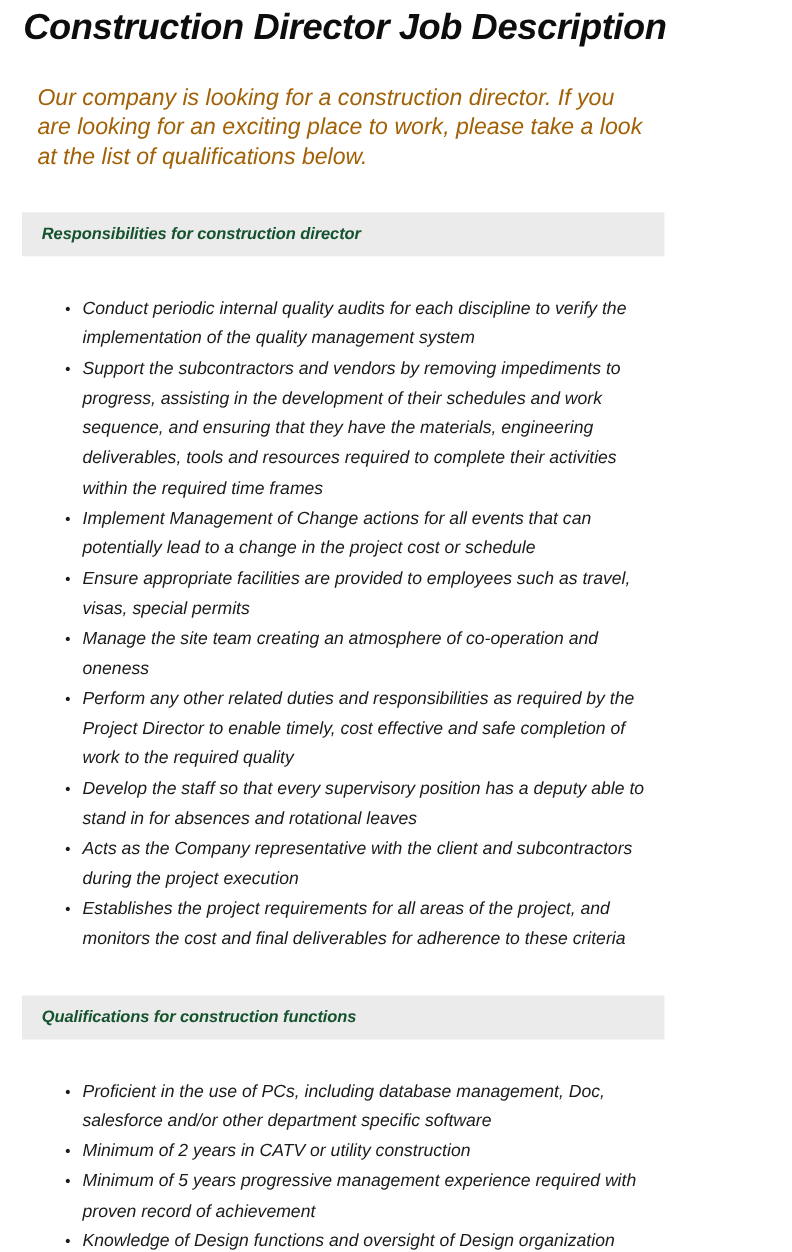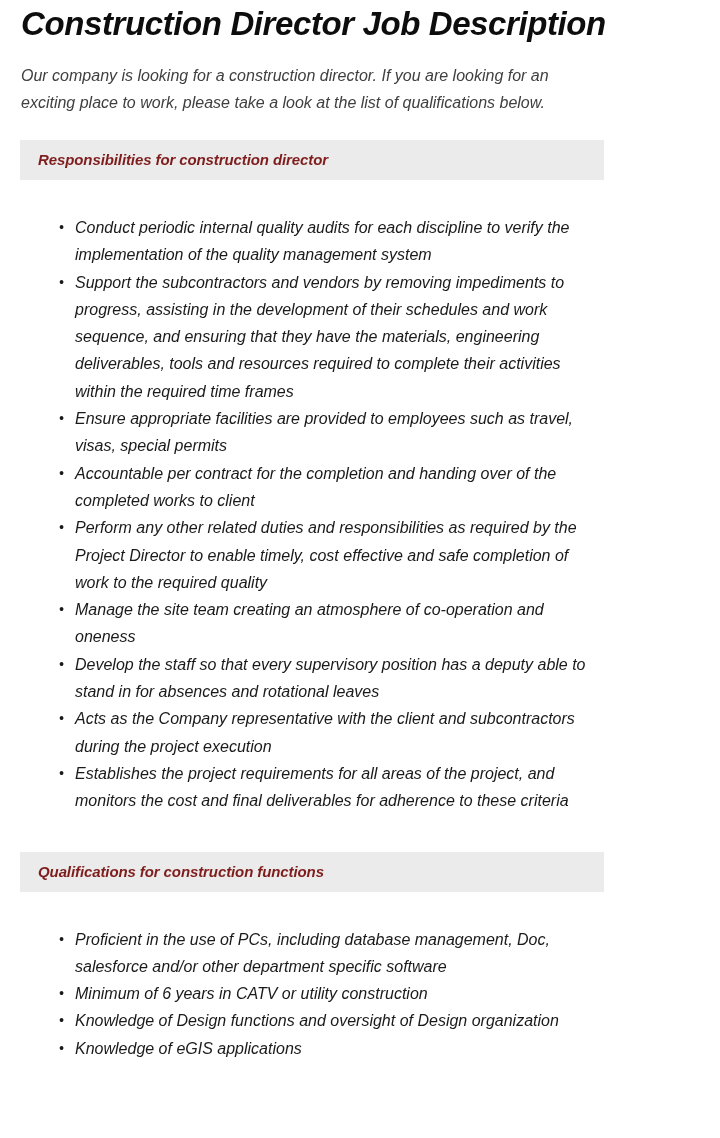--- a/index.html
+++ b/index.html
@@ -25,36 +25,36 @@
     font-size: 33px;
     font-weight: bold;
     letter-spacing: -0.4px;
     text-align: center;
     color: #0d0d0d;
     margin: 0;
     padding: 4px 20px 0 20px;
     line-height: 40px;
   }
   .intro {
-    font-size: 16px;
+    font-size: 21px;
     line-height: 27px;
-    color: #404040;
-    margin: 0;
+    color: #a16207;
+    margin: 13px;
     padding: 18px 23px 0 21px;
   }
   .section {
     margin: 0;
   }
   .section-header {
     background: #ebebeb;
     margin: 0 23px 0 20px;
     padding: 10px 0 11px 18px;
     font-size: 15px;
     font-weight: bold;
-    color: #7f1d1d;
+    color: #14532d;
     line-height: 19px;
     letter-spacing: -0.1px;
   }
   .bullet-list {
     list-style: none;
     margin: 16px;
     padding: 0;
   }
   .bullet-list li {
     position: relative;
@@ -87,35 +87,36 @@
   <p class="intro">Our company is looking for a construction director. If you are looking for an exciting place to work, please take a look at the list of qualifications below.</p>
 
   <div class="resp-section-spacer"></div>
 
   <section class="section">
     <div class="section-header">Responsibilities for construction director</div>
     <div class="list-pad-top"></div>
     <ul class="bullet-list">
       <li>Conduct periodic internal quality audits for each discipline to verify the implementation of the quality management system</li>
       <li>Support the subcontractors and vendors by removing impediments to progress, assisting in the development of their schedules and work sequence, and ensuring that they have the materials, engineering deliverables, tools and resources required to complete their activities within the required time frames</li>
+      <li>Implement Management of Change actions for all events that can potentially lead to a change in the project cost or schedule</li>
       <li>Ensure appropriate facilities are provided to employees such as travel, visas, special permits</li>
-      <li>Accountable per contract for the completion and handing over of the completed works to client</li>
+      <li>Manage the site team creating an atmosphere of co-operation and oneness</li>
       <li>Perform any other related duties and responsibilities as required by the Project Director to enable timely, cost effective and safe completion of work to the required quality</li>
-      <li>Manage the site team creating an atmosphere of co-operation and oneness</li>
       <li>Develop the staff so that every supervisory position has a deputy able to stand in for absences and rotational leaves</li>
       <li>Acts as the Company representative with the client and subcontractors during the project execution</li>
       <li>Establishes the project requirements for all areas of the project, and monitors the cost and final deliverables for adherence to these criteria</li>
     </ul>
     <div class="list-pad-bottom"></div>
   </section>
 
   <section class="section">
     <div class="section-header">Qualifications for construction functions</div>
     <div class="list-pad-top"></div>
     <ul class="bullet-list">
       <li>Proficient in the use of PCs, including database management, Doc, salesforce and/or other department specific software</li>
-      <li>Minimum of 6 years in CATV or utility construction</li>
+      <li>Minimum of 2 years in CATV or utility construction</li>
+      <li>Minimum of 5 years progressive management experience required with proven record of achievement</li>
       <li>Knowledge of Design functions and oversight of Design organization</li>
       <li>Knowledge of eGIS applications</li>
     </ul>
   </section>
 
 </div>
 
 </body></html>

